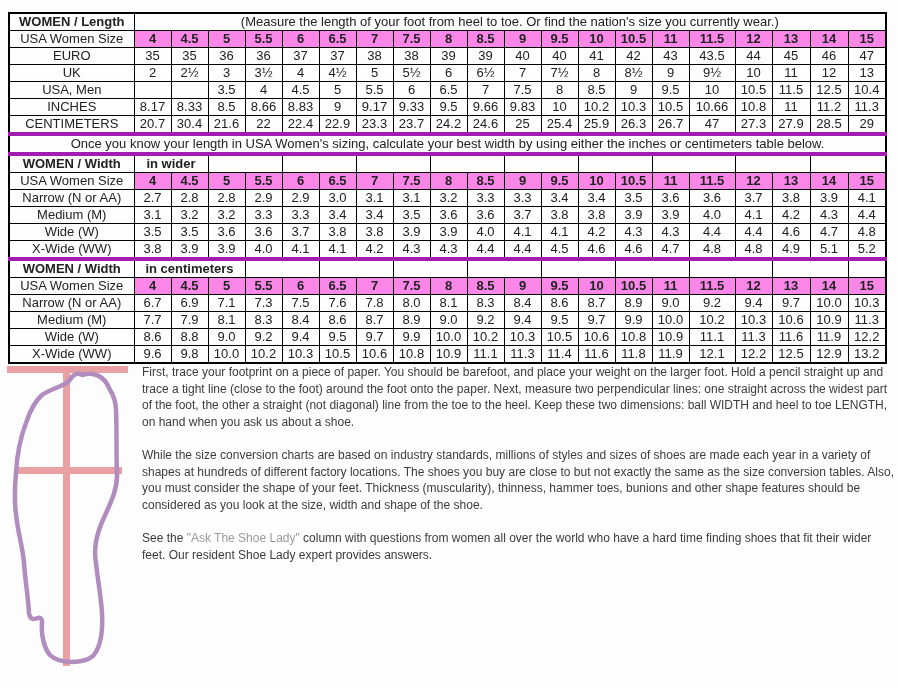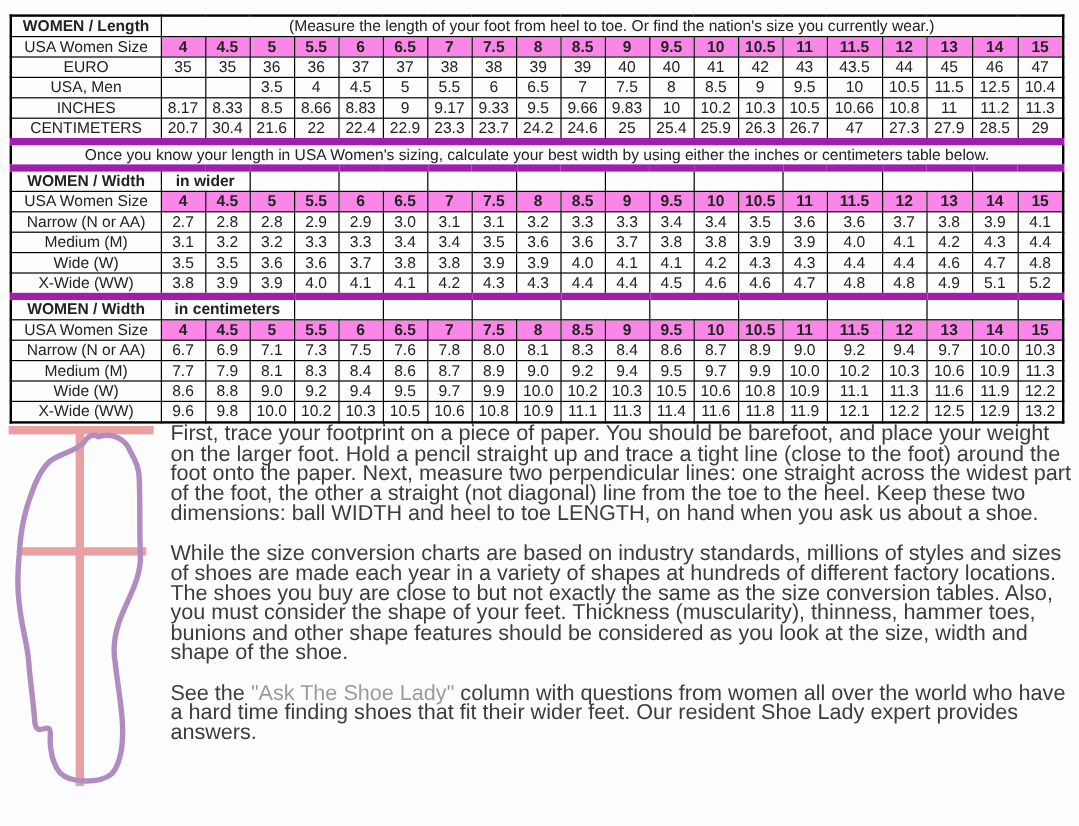--- a/index.html
+++ b/index.html
@@ -19,34 +19,34 @@
     border: 1px solid #000;
     text-align: center;
     padding: 0;
     height: 17px;
     line-height: 16px;
     white-space: nowrap;
     overflow: hidden;
   }
   table.size-table td.bold { font-weight: bold; }
   table.size-table td.pink { font-weight: bold; }
-  table.size-table tr.thick td { border-top: 6px solid #a21caf; }
+  table.size-table tr.thick td { border-top: 4px solid #a21caf; }
 
   .measure-heading {
     font-weight: bold;
     font-size: 13px;
     color: #111;
     margin: 16px 0 1px 8px;
   }
   .measure-body { display: flex; align-items: flex-start; }
   .foot-figure { width: 128px; height: 302px; flex: none; margin-left: 7px; }
   .measure-text {
     margin-left: 7px;
     width: 752px;
-    font-size: 18px;
+    font-size: 12px;
     line-height: 16.5px;
     color: #3c3c3c;
   }
   .measure-text p { margin: 0 0 17px 0; }
   .shoe-lady-link { color: #9a9a9a; cursor: pointer; }
 </style>
 </head>
 <body>
 
 <div class="page">
@@ -118,20 +118,43 @@
           <td>40</td>
           <td>40</td>
           <td>41</td>
           <td>42</td>
           <td>43</td>
           <td>43.5</td>
           <td>44</td>
           <td>45</td>
           <td>46</td>
           <td>47</td>
+        </tr>
+        <tr>
+          <td>UK</td>
+          <td>2</td>
+          <td>2½</td>
+          <td>3</td>
+          <td>3½</td>
+          <td>4</td>
+          <td>4½</td>
+          <td>5</td>
+          <td>5½</td>
+          <td>6</td>
+          <td>6½</td>
+          <td>7</td>
+          <td>7½</td>
+          <td>8</td>
+          <td>8½</td>
+          <td>9</td>
+          <td>9½</td>
+          <td>10</td>
+          <td>11</td>
+          <td>12</td>
+          <td>13</td>
         </tr>
         <tr>
           <td>USA, Men</td>
           <td></td>
           <td></td>
           <td>3.5</td>
           <td>4</td>
           <td>4.5</td>
           <td>5</td>
           <td>5.5</td>

